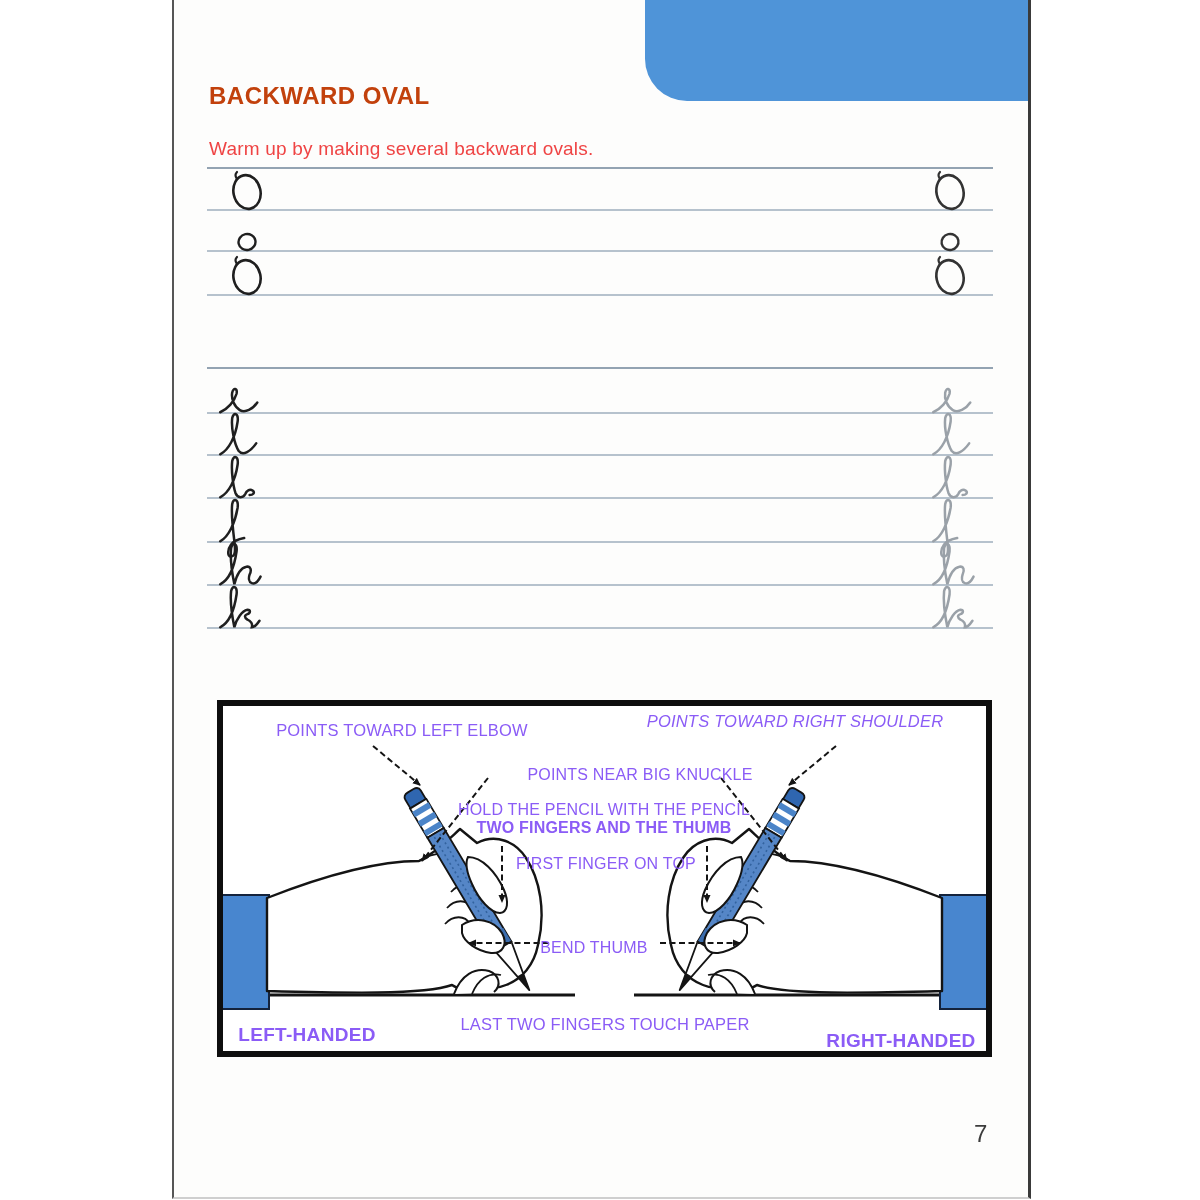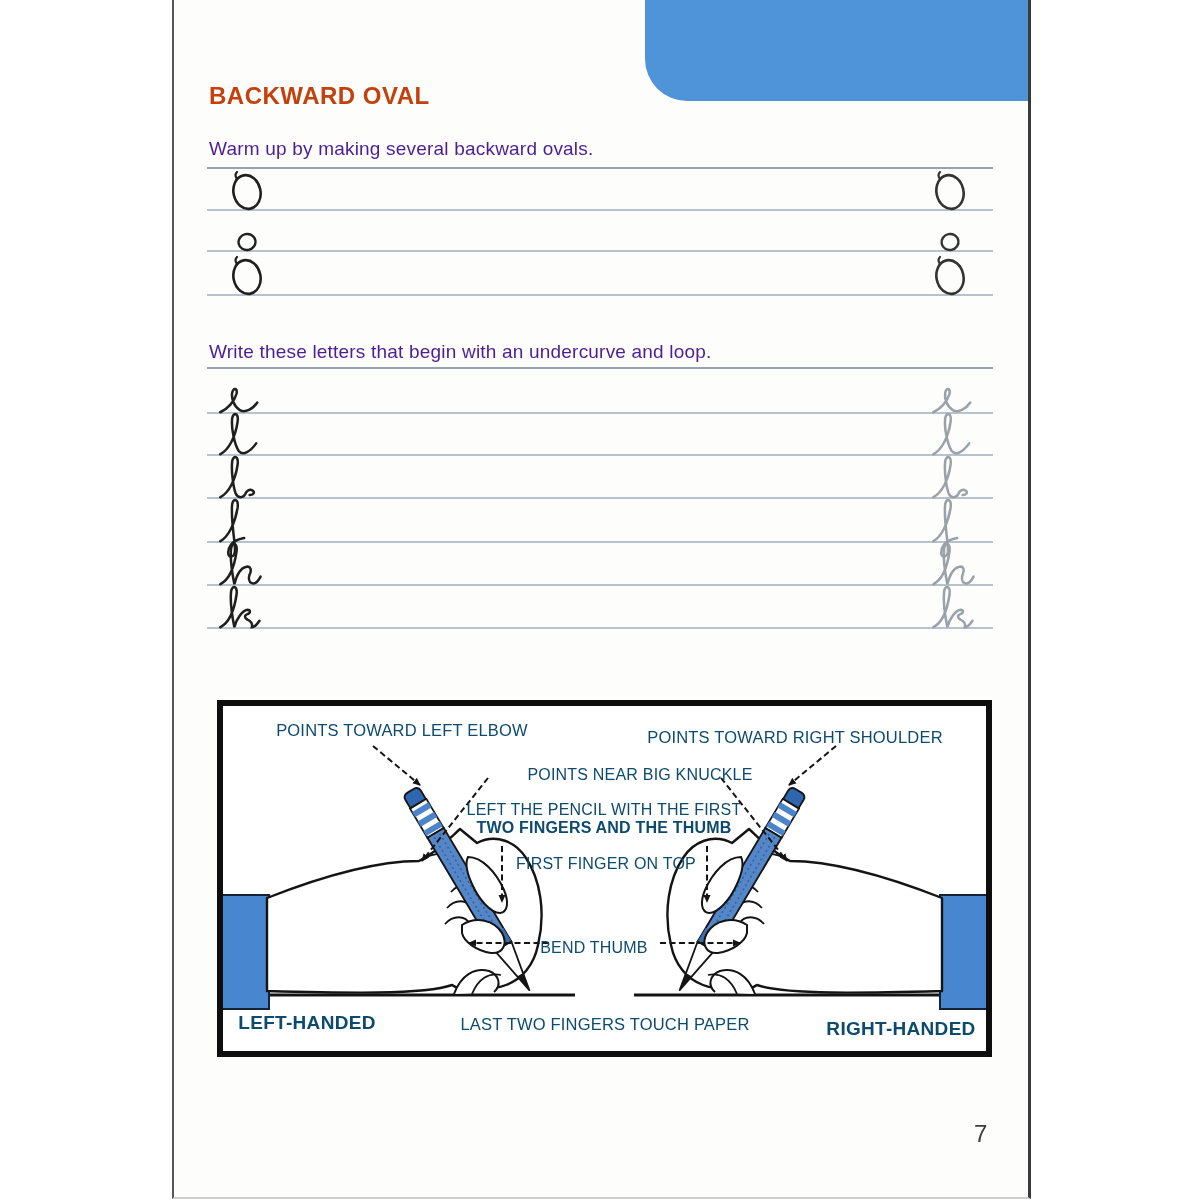--- a/index.html
+++ b/index.html
@@ -9,33 +9,33 @@
   
   .badge-outer{position:absolute;top:0;left:471px;right:0;height:101px;
     border-bottom-left-radius:42px;}
   .badge-inner{position:absolute;top:0;left:489px;right:4px;height:85px;
     border-bottom-left-radius:30px;display:flex;align-items:center;justify-content:center;
     padding-bottom:8px;box-sizing:border-box;}
   .badge-text{color:#ffffff;font-weight:bold;font-size:28px;letter-spacing:1.5px;}
   
   .heading{position:absolute;left:35px;top:82px;font-size:24px;font-weight:800;
     color:#c2410c;letter-spacing:0.5px;}
-  .instruction{position:absolute;left:35px;font-size:19px;color:#4c1d95;letter-spacing:0.2px;}
+  .instruction{position:absolute;left:35px;font-size:19px;color:#ef4444;letter-spacing:0.2px;}
   
   .rule{position:absolute;left:33px;width:786px;height:2px;background:#b6c2cd;}
   .rule.dark{background:#93a3b2;}
   .glyph{position:absolute;}
   
   .diagram{position:absolute;left:43px;top:700px;width:775px;height:357px;box-sizing:border-box;
     border:6px solid #0e0e0e;background:#ffffff;}
   .diagram svg.art{position:absolute;left:0;top:0;}
   .dlabel{position:absolute;transform:translateX(-50%);white-space:nowrap;
-    font-size:16.5px;color:#0c4a6e;letter-spacing:0.2px;}
+    font-size:16.5px;color:#8b5cf6;letter-spacing:0.2px;}
   .dlabel.mid{font-size:16px;}
-  .dlabel.bold{font-weight:bold;font-size:19px;letter-spacing:0.3px;}
+  .dlabel.bold{font-weight:bold;font-size:19px;letter-spacing:0.3px;margin-top:12px;}
   .dlabel.wide{font-size:16.5px;text-align:right;}
   .page-number{position:absolute;left:800px;top:1120px;font-size:24px;color:#3c3c3c;}
 </style>
 </head>
 <body>
 
 <div class="page">
 
   <div class="badge-outer" style="background: rgb(79, 148, 216);">
     <div class="badge-inner" style="background: rgb(45, 107, 183);">
@@ -111,21 +111,20 @@
       </svg>
       <div class="rule" style="top: 627px;"></div>
       <svg width="48" height="66" viewBox="0 0 44 60" class="glyph" style="left: 44px; top: 579px;">
         <path d="M2,44 C10,40 15,28 17,14 C18,6 13,5 12,11 C11,20 13,34 15,44 C17,36 22,29 27,28 C30,28 30,31 27,32 C24,33 24,35 27,37 C30,38 32,41 31,44 C34,44 36,41 38,38" fill="none" stroke="#1f1f1f" stroke-width="2.3" stroke-linecap="round"></path>
       </svg>
       <svg width="48" height="66" viewBox="0 0 44 60" class="glyph" style="left: 757px; top: 579px;">
         <path d="M2,44 C10,40 15,28 17,14 C18,6 13,5 12,11 C11,20 13,34 15,44 C17,36 22,29 27,28 C30,28 30,31 27,32 C24,33 24,35 27,37 C30,38 32,41 31,44 C34,44 36,41 38,38" fill="none" stroke="#9aa1a8" stroke-width="2.3" stroke-linecap="round"></path>
       </svg>
     </div>
 
-  <div class="instruction" style="top:341px;">Write these letters that begin with an undercurve and loop.</div>
 
   <div class="diagram">
     <svg class="art" width="763" height="345" viewBox="0 0 763 345">
       <defs>
         <marker id="ah" markerWidth="10" markerHeight="10" refX="7" refY="3.5" orient="auto" markerUnits="userSpaceOnUse">
           <path d="M0,0 L8,3.5 L0,7 Z" fill="#141414"></path>
         </marker>
       </defs>
 
       <g id="side-art">
@@ -164,23 +163,23 @@
 
         <line x1="150" y1="40" x2="197" y2="79" stroke="#141414" stroke-width="2" stroke-dasharray="6 3.5" marker-end="url(#ah)"></line>
         <line x1="265" y1="72" x2="199" y2="155" stroke="#141414" stroke-width="2" stroke-dasharray="6 3.5" marker-end="url(#ah)"></line>
         <line x1="279" y1="140" x2="279" y2="196" stroke="#141414" stroke-width="2" stroke-dasharray="6 3.5" marker-end="url(#ah)"></line>
         <line x1="326" y1="237" x2="246" y2="237" stroke="#141414" stroke-width="2" stroke-dasharray="6 3.5" marker-end="url(#ah)"></line>
       </g>
       <use href="#side-art" transform="translate(763,0) scale(-1,1)"></use>
     </svg>
 
     <div class="dlabel" style="left:179px;top:15px;">POINTS TOWARD LEFT ELBOW</div>
-    <div class="dlabel" style="left:572px;top:22px;">POINTS TOWARD RIGHT SHOULDER</div>
+    <div class="dlabel" style="left:572px;top:6px;font-style:italic;">POINTS TOWARD RIGHT SHOULDER</div>
     <div class="dlabel mid" style="left:382px;top:60px;margin-left:35px;">POINTS NEAR BIG KNUCKLE</div>
-    <div class="dlabel mid" style="left:381px;top:95px;">LEFT THE PENCIL WITH THE FIRST</div>
+    <div class="dlabel mid" style="left:381px;top:95px;">HOLD THE PENCIL WITH THE PENCIL</div>
     <div class="dlabel mid" style="left:381px;top:113px;font-weight:bold;">TWO FINGERS AND THE THUMB</div>
     <div class="dlabel mid" style="left:383px;top:149px;">FIRST FINGER ON TOP</div>
     <div class="dlabel mid" style="left:371px;top:233px;">BEND THUMB</div>
     <div class="dlabel bold" style="left:84px;top:306px;">LEFT-HANDED</div>
     <div class="dlabel wide" style="left:382px;top:309px;">LAST TWO FINGERS TOUCH PAPER</div>
     <div class="dlabel bold" style="left:678px;top:312px;">RIGHT-HANDED</div>
   </div>
 
   <div class="page-number">7</div>
 </div>

